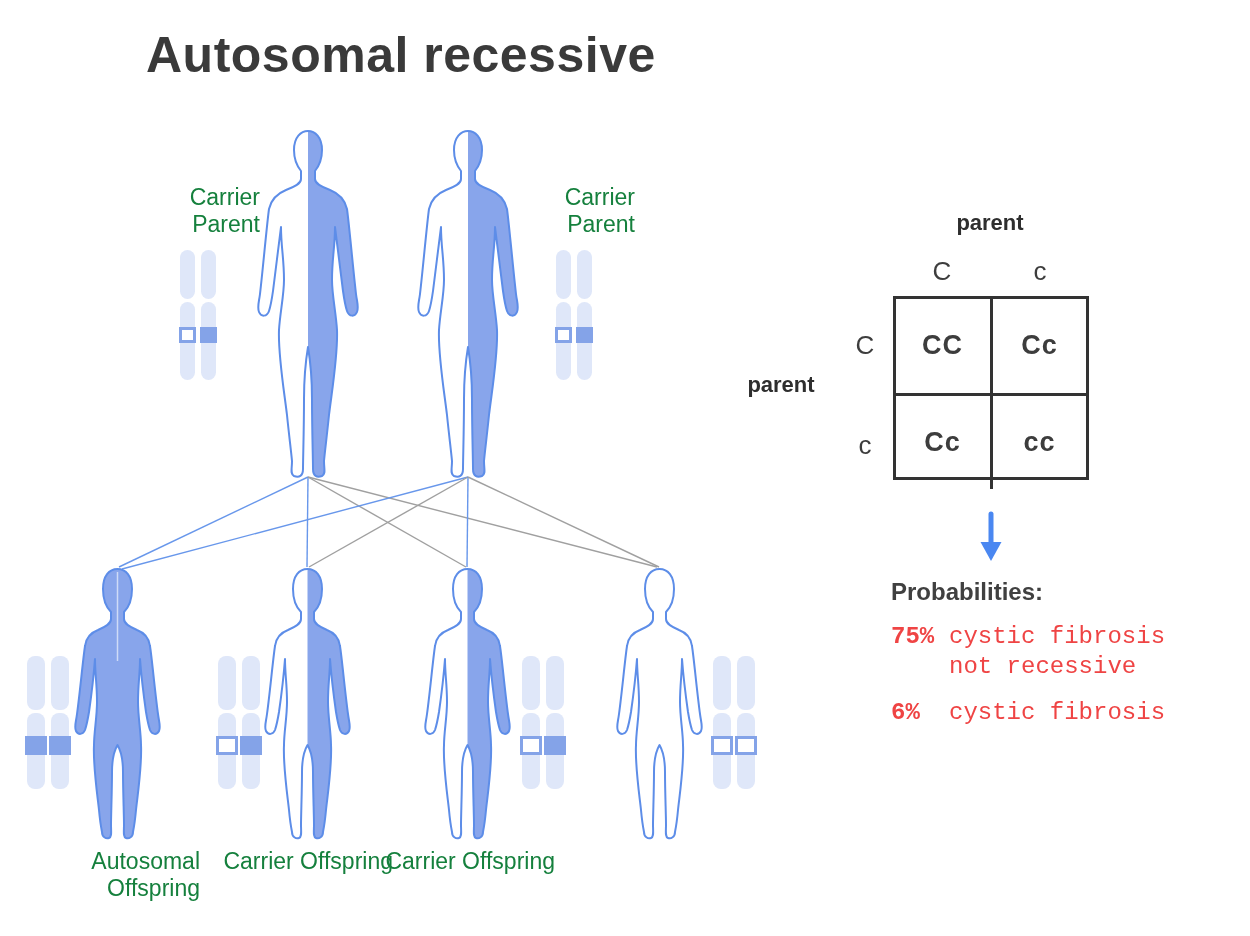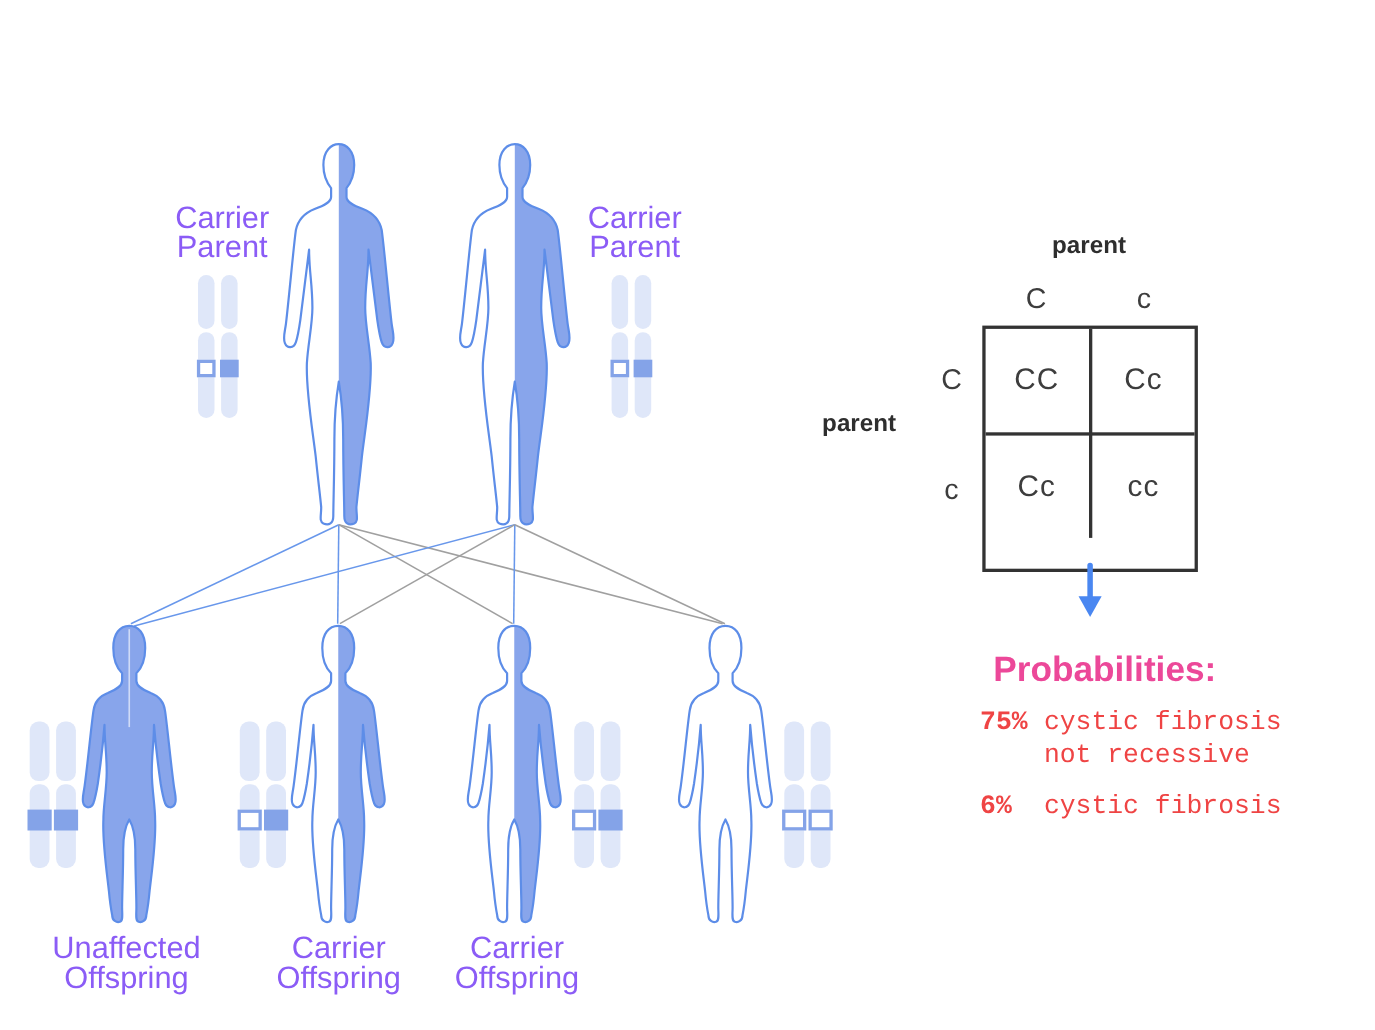--- a/index.html
+++ b/index.html
@@ -14,21 +14,21 @@
   svg.figure{position:absolute;overflow:visible;}
   .p-fill{fill:#fff;}
   .p-half{fill:var(--body-fill,#88a5eb);display:none;}
   .p-stroke{fill:none;stroke:var(--body-stroke,#5d8de8);stroke-width:2;stroke-linejoin:round;}
   .p-center{stroke:rgba(255,255,255,.6);stroke-width:1.5;display:none;}
   .fig-carrier .p-half{display:block;}
   .fig-unaffected .p-fill{fill:var(--body-fill,#88a5eb);}
   .fig-unaffected .p-center{display:block;}
   .fig-affected .p-fill{fill:#fff;}
   
-  .fig-label{font-size:28px;line-height:27px;text-align:center;color:#8b5cf6;}
+  .fig-label{font-size:23px;line-height:27px;text-align:right;color:#15803d;}
   
   .chrom-pair{position:absolute;display:flex;gap:6px;}
   .chromatid{position:relative;}
   .seg{background:var(--chrom-light,#dfe7f9);border-radius:8px;}
   .pair-parent .chromatid{width:15px;height:130px;}
   .pair-parent .seg.top{height:49px;margin-bottom:3px;}
   .pair-parent .seg.bot{height:78px;}
   .pair-child .chromatid{width:18px;height:133px;}
   .pair-child .seg.top{height:54px;margin-bottom:3px;}
   .pair-child .seg.bot{height:76px;}
@@ -38,33 +38,33 @@
   .marker-outline{background:#fff;border:3px solid var(--marker-blue,#84a3e8);}
   .marker-filled{background:var(--marker-blue,#84a3e8);}
   
   #lines{left:0;top:0;pointer-events:none;}
   #lines line{stroke-width:1.4px;}
   .line-C{stroke:var(--line-blue,#6897eb);}
   .line-c{stroke:var(--line-gray,#a0a0a0);}
   
   .pun-label{font-size:22px;font-weight:bold;color:#2e2e2e;text-align:center;}
   .pun-head{font-size:26px;color:#3d3d3d;text-align:center;}
-  #pun-grid{left:893px;top:296px;width:196px;height:224px;border:3px solid var(--grid,#333);box-sizing:border-box;}
+  #pun-grid{left:893px;top:296px;width:196px;height:184px;border:3px solid var(--grid,#333);box-sizing:border-box;font-weight:bold;}
   #pun-grid .v-div{position:absolute;left:93.5px;top:0;width:3px;height:190px;background:var(--grid,#333);}
   #pun-grid .h-div{position:absolute;top:93.5px;left:0;height:3px;width:190px;background:var(--grid,#333);}
   .pun-cell{position:absolute;width:93px;height:93px;display:flex;align-items:center;justify-content:center;
             font-size:27px;letter-spacing:1px;color:#3d3d3d;}
   .pc-0-0{left:0;top:0;} .pc-0-1{left:97px;top:0;} .pc-1-0{left:0;top:97px;} .pc-1-1{left:97px;top:97px;}
   
   #arrow{left:976px;top:511px;}
   #arrow .stem{stroke:var(--arrow-blue,#4a87f1);stroke-width:5;stroke-linecap:round;}
   #arrow .head{fill:var(--arrow-blue,#4a87f1);}
   
   #probs{left:891px;top:578px;width:280px;}
-  #probs h3{margin:12px;font-size:32px;color:#ec4899;}
+  #probs h3{margin:0;font-size:24px;color:#404040;}
   .prob-row{display:flex;margin-top:16px;font-size:24px;line-height:30px;color:#ef4444;font-family:Liberation Mono, monospace;}
   .prob-val{font-weight:bold;width:58px;flex:none;}
 </style>
 </head>
 <body>
 
 <div id="canvas">
 
   <svg width="0" height="0" style="position:absolute" aria-hidden="true">
     <defs>
@@ -83,20 +83,21 @@
     <line x1="308" y1="477" x2="119" y2="567" class="line-C"></line>
     <line x1="308" y1="477" x2="307" y2="567" class="line-C"></line>
     <line x1="308" y1="477" x2="466" y2="567" class="line-c"></line>
     <line x1="308" y1="477" x2="657" y2="567" class="line-c"></line>
     <line x1="468" y1="477" x2="122" y2="569" class="line-C"></line>
     <line x1="468" y1="477" x2="309" y2="567" class="line-c"></line>
     <line x1="468" y1="477" x2="467" y2="567" class="line-C"></line>
     <line x1="468" y1="477" x2="659" y2="567" class="line-c"></line>
   </svg>
 
+  <div id="title" class="abs">Autosomal recessive</div>
 
   <div class="abs fig-label" style="left:144px;top:184px;width:116px;">Carrier Parent</div>
   <div class="abs fig-label" style="left:519px;top:184px;width:116px;">Carrier Parent</div>
 
   <div class="chrom-pair pair-parent" style="left:180px;top:250px;">
     <div class="chromatid">
         <div class="seg top"></div>
         <div class="seg bot"></div>
         <div class="marker marker-outline"></div>
       </div>
@@ -197,21 +198,21 @@
       <use href="#child-body" class="p-stroke"></use>
       <line class="p-center" x1="52.5" y1="6" x2="52.5" y2="95"></line>
   </svg>
   <svg class="figure fig-affected" style="left:607px;top:566px;" width="105" height="275" viewBox="0 0 105 275">
     <use href="#child-body" class="p-fill"></use>
       <use href="#child-body" class="p-half" clip-path="url(#clip-child)"></use>
       <use href="#child-body" class="p-stroke"></use>
       <line class="p-center" x1="52.5" y1="6" x2="52.5" y2="95"></line>
   </svg>
 
-  <div class="abs fig-label" style="left:30px;top:848px;width:170px;">Unaffected Offspring</div>
+  <div class="abs fig-label" style="left:30px;top:848px;width:170px;">Autosomal Offspring</div>
   <div class="abs fig-label" style="left:223px;top:848px;width:170px;">Carrier Offspring</div>
   <div class="abs fig-label" style="left:385px;top:848px;width:170px;">Carrier Offspring</div>
 
   <div class="abs pun-label" style="left:940px;top:210px;width:100px;">parent</div>
   <div class="abs pun-head" style="left:893px;top:256px;width:98px;">C</div>
   <div class="abs pun-head" style="left:991px;top:256px;width:98px;">c</div>
   <div class="abs pun-label" style="left:726px;top:372px;width:110px;">parent</div>
   <div class="abs pun-head" style="left:848px;top:330px;width:34px;">C</div>
   <div class="abs pun-head" style="left:848px;top:430px;width:34px;">c</div>
   <div id="pun-grid" class="abs">

